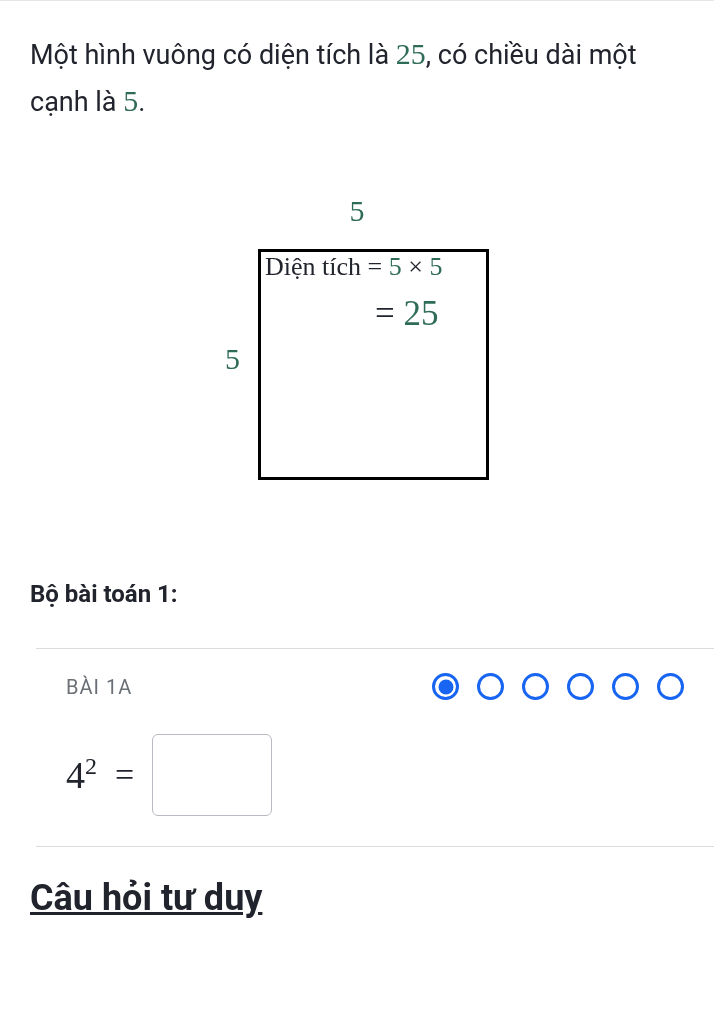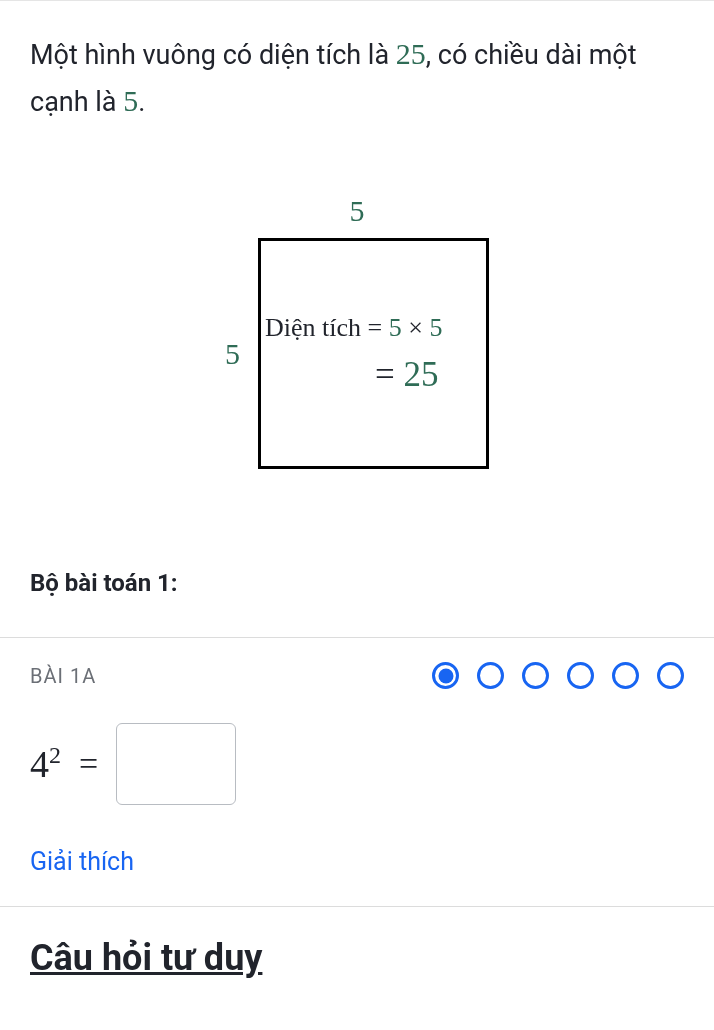--- a/index.html
+++ b/index.html
@@ -48,24 +48,25 @@
     margin-right: 18px;
     position: relative;
     top: 0;
   }
   .square-box {
     width: 231px;
     height: 231px;
     border: 3px solid #000;
     display: flex;
     flex-direction: column;
-    justify-content: center;
+    justify-content: flex-start;
     align-items: flex-start;
     padding-left: 4px;
     position: relative;
+    margin-top: 11px;
   }
   .area-line {
     font-family: "Times New Roman", Georgia, serif;
     font-size: 26px;
     color: #21242c;
     white-space: nowrap;
   }
   .area-line .green { color: #2f6c56; }
   .area-line2 {
     font-family: "Times New Roman", Georgia, serif;
@@ -78,20 +79,21 @@
   .set-title {
     font-size: 24px;
     font-weight: 700;
     margin-top: 100px;
     color: #21242c;
   }
   .problem-block {
     border-top: 1px solid #dcdcdc;
     border-bottom: 1px solid #dcdcdc;
     padding: 24px 30px 30px 30px;
+    margin-left: 36px;
   }
   .problem-header {
     display: flex;
     justify-content: space-between;
     align-items: center;
     margin-bottom: 34px;
   }
   .problem-label {
     font-size: 20px;
     letter-spacing: 1px;
@@ -201,16 +203,15 @@
 
   <div class="equation-row">
     <span class="base-expr">
       <span>4</span>
         <span class="expn">2</span>
     </span>
     <span class="eqsym">=</span>
     <input type="text" class="answer-input" value="" style="">
   </div>
 
-  <a class="explain-link">Giải thích</a>
 </div>
 
 <h2 class="footer-title">Câu hỏi tư duy</h2>
 
 </body></html>

